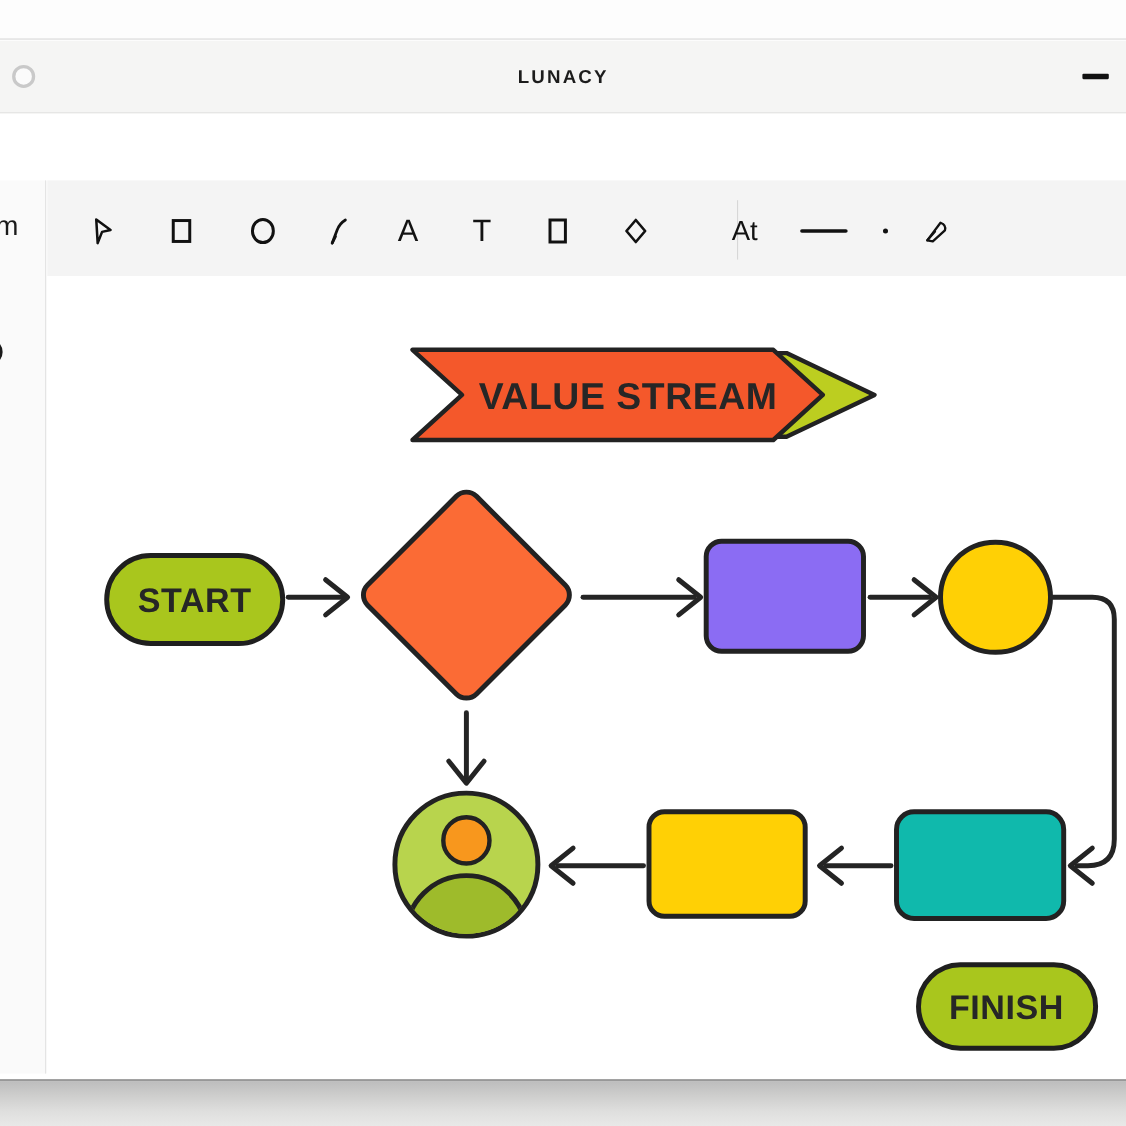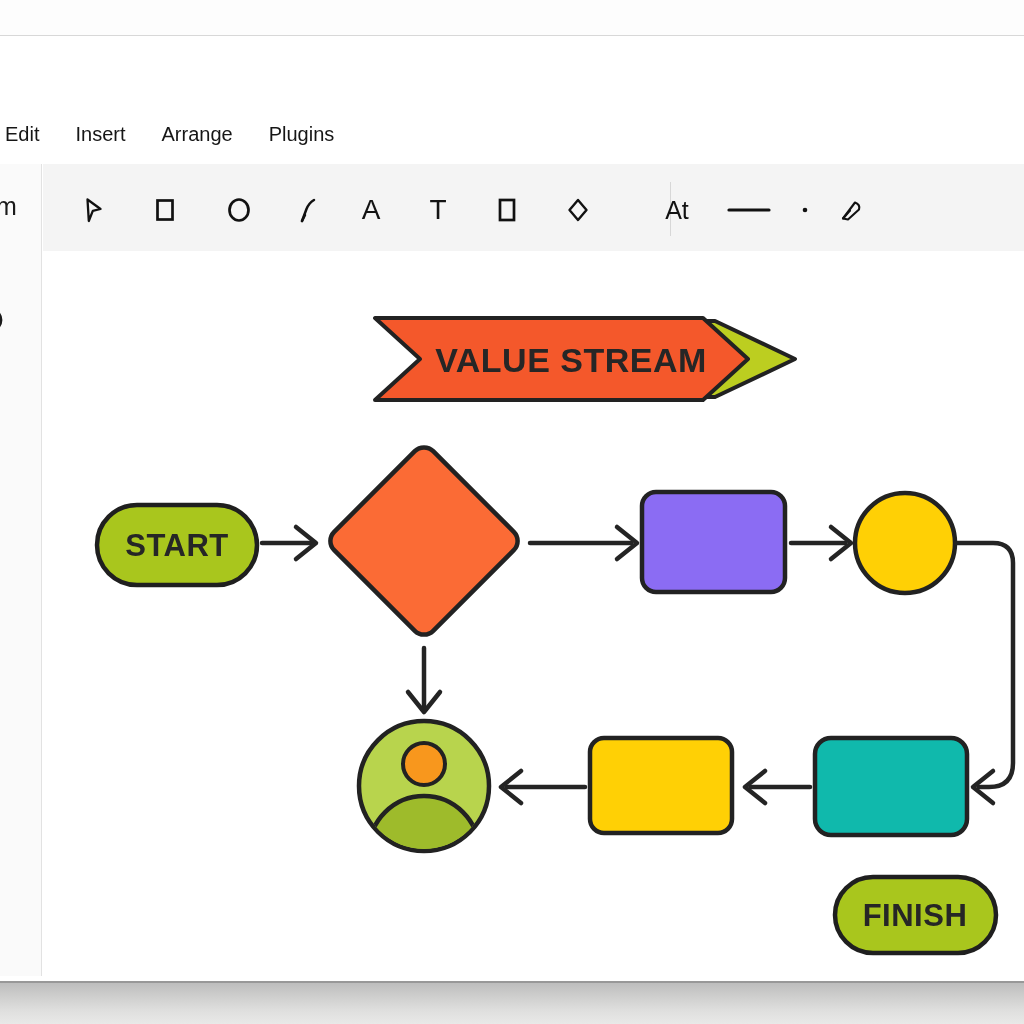--- a/index.html
+++ b/index.html
@@ -56,27 +56,26 @@
                 border-top:2px solid #989898;
                 background:linear-gradient(180deg,#bdbdbd 0%, #cdcdcc 30%, #dededd 65%, #e9e9e8 100%); }
 </style>
 </head>
 <body>
 
 <div class="screen">
 
   <div class="top-strip"></div>
 
-
-  <div class="menubar">
-    <span class="menu-item">Edit</span>
-    <span class="menu-item">Insert</span>
-    <span class="menu-item">Arrange</span>
-    <span class="menu-item">Plugins</span>
+  <div class="titlebar">
+    <div class="traffic-light"></div>
+    <div class="app-title">LUNACY</div>
+    <div class="min-btn"></div>
   </div>
+
 
   <div class="workspace">
 
     <div class="left-rail">
       <div class="rail-m">m</div>
       <svg class="rail-glyph" style="top:141px" viewBox="0 0 26 30">
         <circle cx="3" cy="15" r="11" fill="none" stroke="#1a1a1a" stroke-width="2.8"></circle>
       </svg>
       <svg class="rail-glyph" style="top:208px" viewBox="0 0 26 30">
         <path d="M-4 27 C0 18 3 10 9 4" fill="none" stroke="#1a1a1a" stroke-width="2.8" stroke-linecap="round"></path>

